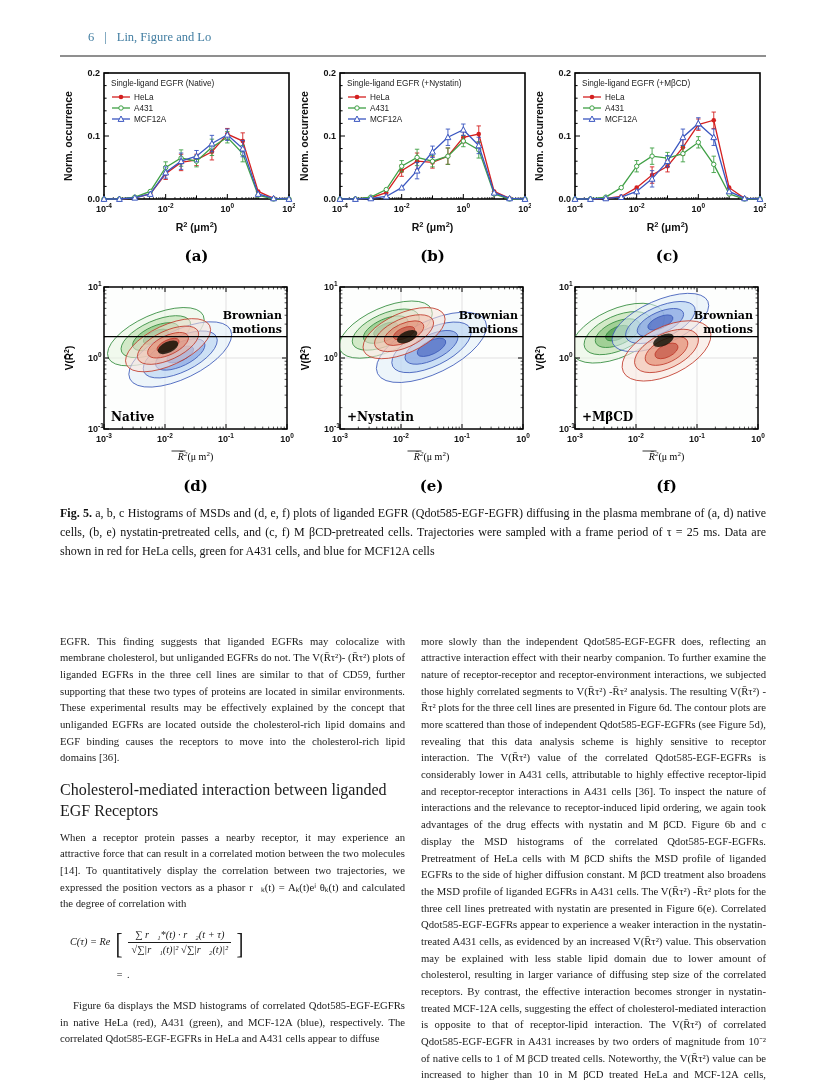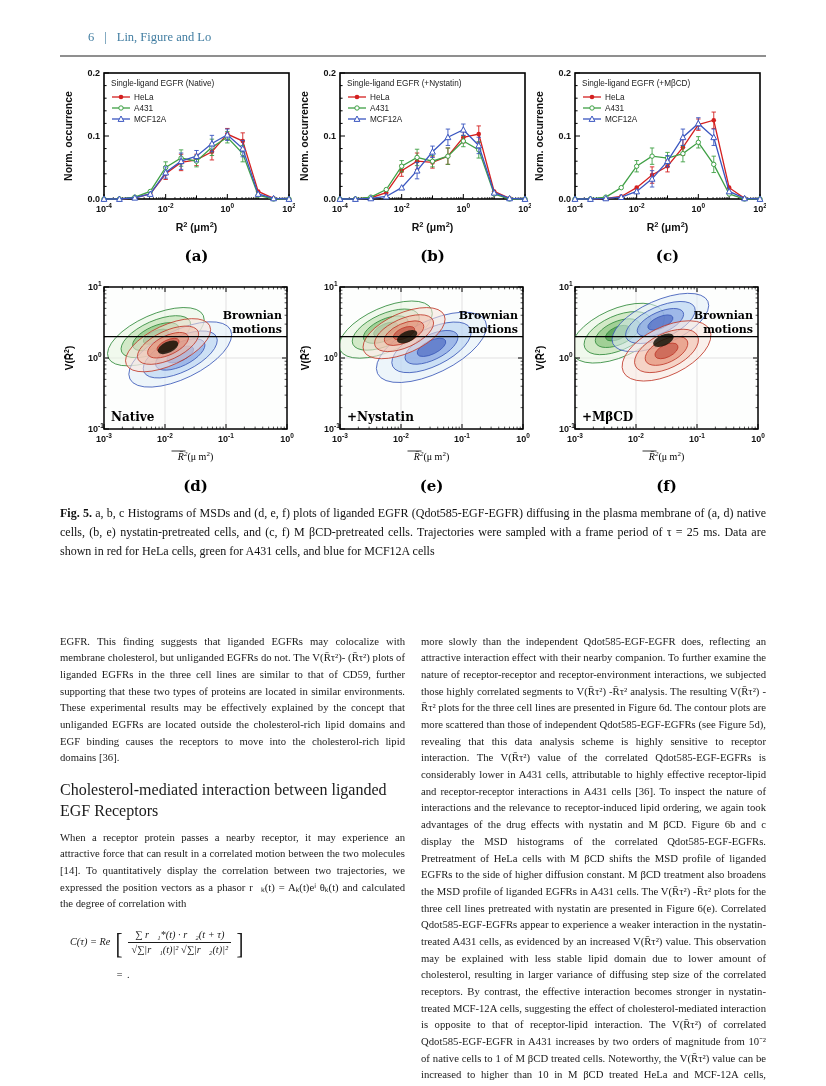--- a/index.html
+++ b/index.html
@@ -1037,19 +1037,20 @@
             <span class="num">∑ r⃗₁*(t) · r⃗₂(t + τ)</span>
             <span class="den">√∑|r⃗₁(t)|² √∑|r⃗₂(t)|²</span>
           </span>
           <span class="bigbr">]</span>
         </div>
         <div class="eqrow second">
           <span class="prefix">=</span>
           <span class="eq-end">.</span>
         </div>
       </div>
+      <p class="indent">Figure 6a displays the MSD histograms of correlated Qdot585-EGF-EGFRs in native HeLa (red), A431 (green), and MCF-12A (blue), respectively. The correlated Qdot585-EGF-EGFRs in HeLa and A431 cells appear to diffuse</p>
     </div>
     <div class="col">
       <p>more slowly than the independent Qdot585-EGF-EGFR does, reflecting an attractive interaction effect with their nearby companion. To further examine the nature of receptor-receptor and receptor-environment interactions, we subjected those highly correlated segments to V(R̄τ²) -R̄τ² analysis. The resulting V(R̄τ²) - R̄τ² plots for the three cell lines are presented in Figure 6d. The contour plots are more scattered than those of independent Qdot585-EGF-EGFRs (see Figure 5d), revealing that this data analysis scheme is highly sensitive to receptor interaction. The V(R̄τ²) value of the correlated Qdot585-EGF-EGFRs is considerably lower in A431 cells, attributable to highly effective receptor-lipid and receptor-receptor interactions in A431 cells [36]. To inspect the nature of interactions and the relevance to receptor-induced lipid ordering, we again took advantages of the drug effects with nystatin and M βCD. Figure 6b and c display the MSD histograms of the correlated Qdot585-EGF-EGFRs. Pretreatment of HeLa cells with M βCD shifts the MSD profile of liganded EGFRs to the side of higher diffusion constant. M βCD treatment also broadens the MSD profile of liganded EGFRs in A431 cells. The V(R̄τ²) -R̄τ² plots for the three cell lines pretreated with nystatin are presented in Figure 6(e). Correlated Qdot585-EGF-EGFRs appear to experience a weaker interaction in the nystatin-treated A431 cells, as evidenced by an increased V(R̄τ²) value. This observation may be explained with less stable lipid domain due to lower amount of cholesterol, resulting in larger variance of diffusing step size of the correlated receptors. By contrast, the effective interaction becomes stronger in nystatin-treated MCF-12A cells, suggesting the effect of cholesterol-mediated interaction is opposite to that of receptor-lipid interaction. The V(R̄τ²) of correlated Qdot585-EGF-EGFR in A431 increases by two orders of magnitude from 10⁻² of native cells to 1 of M βCD treated cells. Noteworthy, the V(R̄τ²) value can be increased to higher than 10 in M βCD treated HeLa and MCF-12A cells, revealing that a deterministic dimerization interaction will dominate after membrane cholesterol is depleted. These observation results exhibit the vital role of</p>
     </div>
   </section>
 
 </div>
 
 </body></html>

